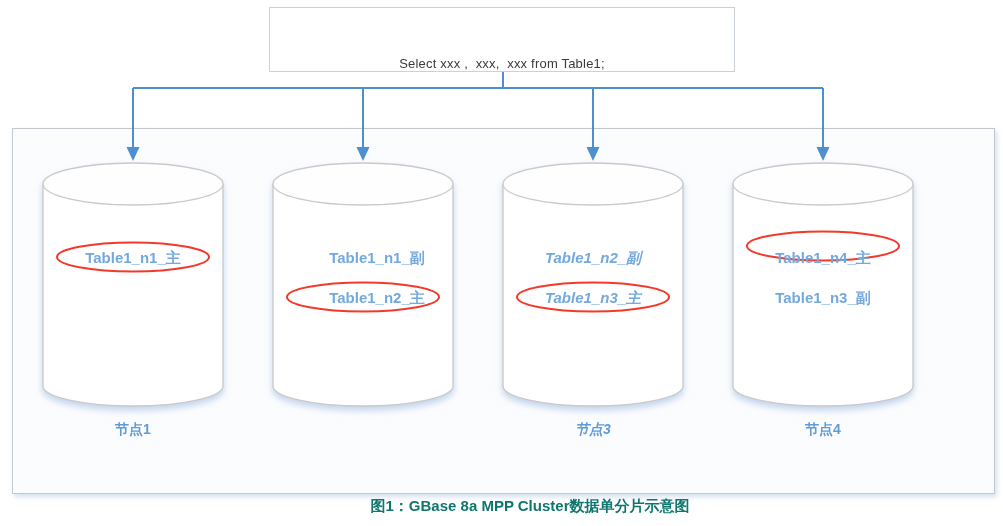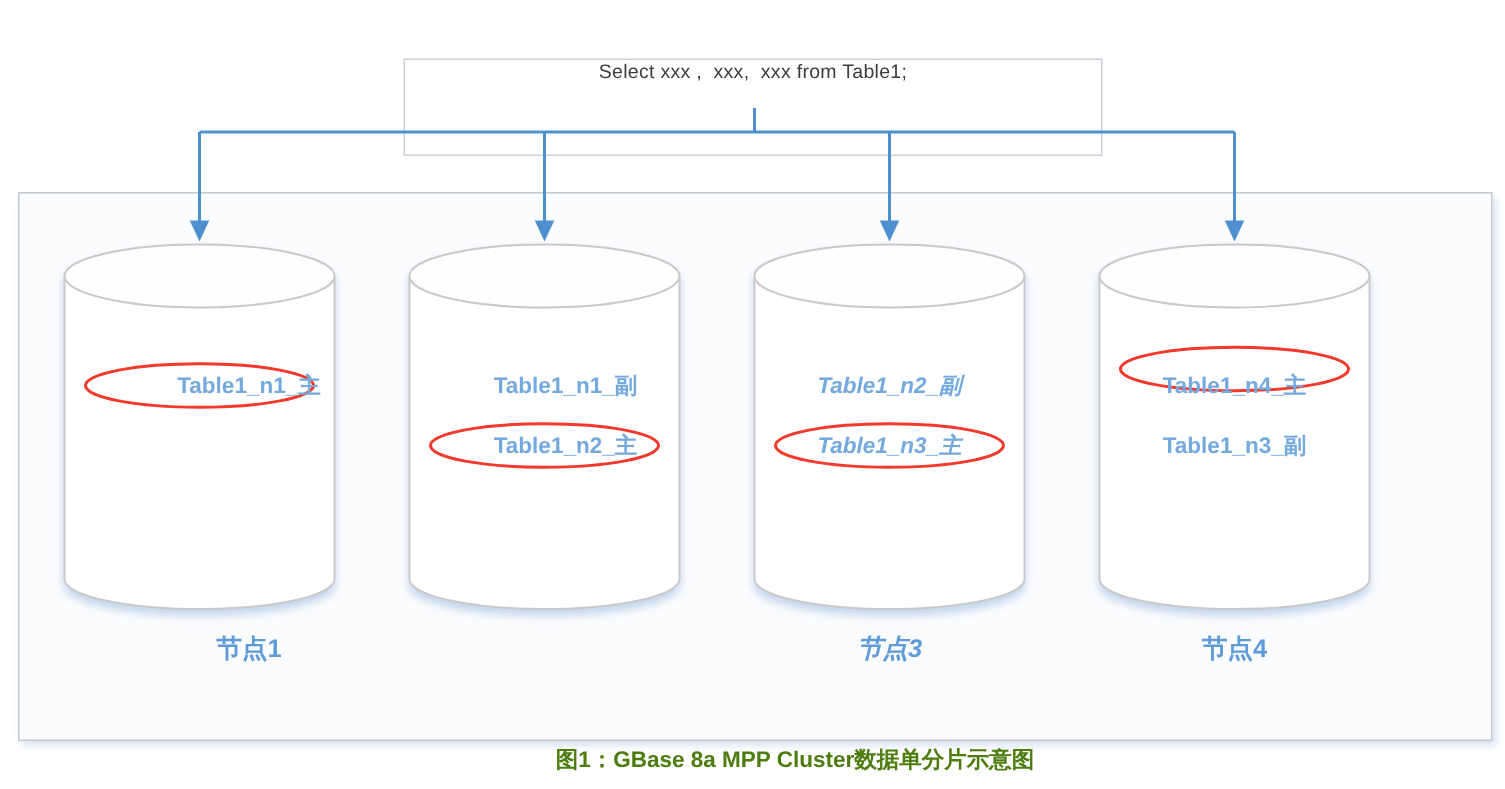--- a/index.html
+++ b/index.html
@@ -4,49 +4,49 @@
 <style>
   html,body{margin:0;padding:0;background:#ffffff;}
   .stage{
     position:relative;width:1003px;height:526px;background:#ffffff;overflow:hidden;
     font-family:"Liberation Sans","DejaVu Sans",sans-serif;
   }
   
   .query-box{
     position:absolute;left:269px;top:7px;width:464px;height:63px;
     background:#ffffff;border:1.5px solid #CBD1D9;
-    display:flex;align-items:flex-start;justify-content:center;margin-top:32px;
+    display:flex;align-items:flex-end;justify-content:center;
   }
   .query-text{
     font-size:13px;color:#3B3B3B;white-space:pre;letter-spacing:.2px;
   }
   
   .cluster-box{
     position:absolute;left:12px;top:128px;width:981px;height:364px;
     background:#FBFCFE;border:1px solid #C4C8CE;
     box-shadow:2px 3px 5px rgba(150,180,220,0.40);
   }
   svg.layer{position:absolute;left:0;top:0;z-index:2;}
   .cyl{filter:drop-shadow(0 4px 3px rgba(140,175,220,0.50));}
   
   .shard{
     position:absolute;width:180px;text-align:center;z-index:3;
     font-size:15px;font-weight:600;color:#74A9DE;line-height:17px;
   }
-  .n1{left:43px;padding-left:33px;} .n2{left:287px;} .n3{left:503px;font-style:italic;} .n4{left:733px;}
+  .n1{left:43px;} .n2{left:287px;} .n3{left:503px;font-style:italic;} .n4{left:733px;}
   .r1{top:249px;} .r2{top:289px;}
   
   .node-label{
     position:absolute;top:421px;width:180px;text-align:center;z-index:3;
-    font-size:17px;font-weight:bold;color:#5E9BD8;
+    font-size:14px;font-weight:bold;color:#5E9BD8;
   }
   
   .caption{
     position:absolute;left:60px;top:497px;width:940px;text-align:center;z-index:3;
-    font-size:15px;font-weight:bold;color:#4d7c0f;
+    font-size:15px;font-weight:bold;color:#0f766e;
   }
 </style>
 </head>
 <body>
 
 <div class="stage">
 
   <div class="query-box">
     <span class="query-text">Select xxx ,  xxx,  xxx from Table1;</span>
   </div>

